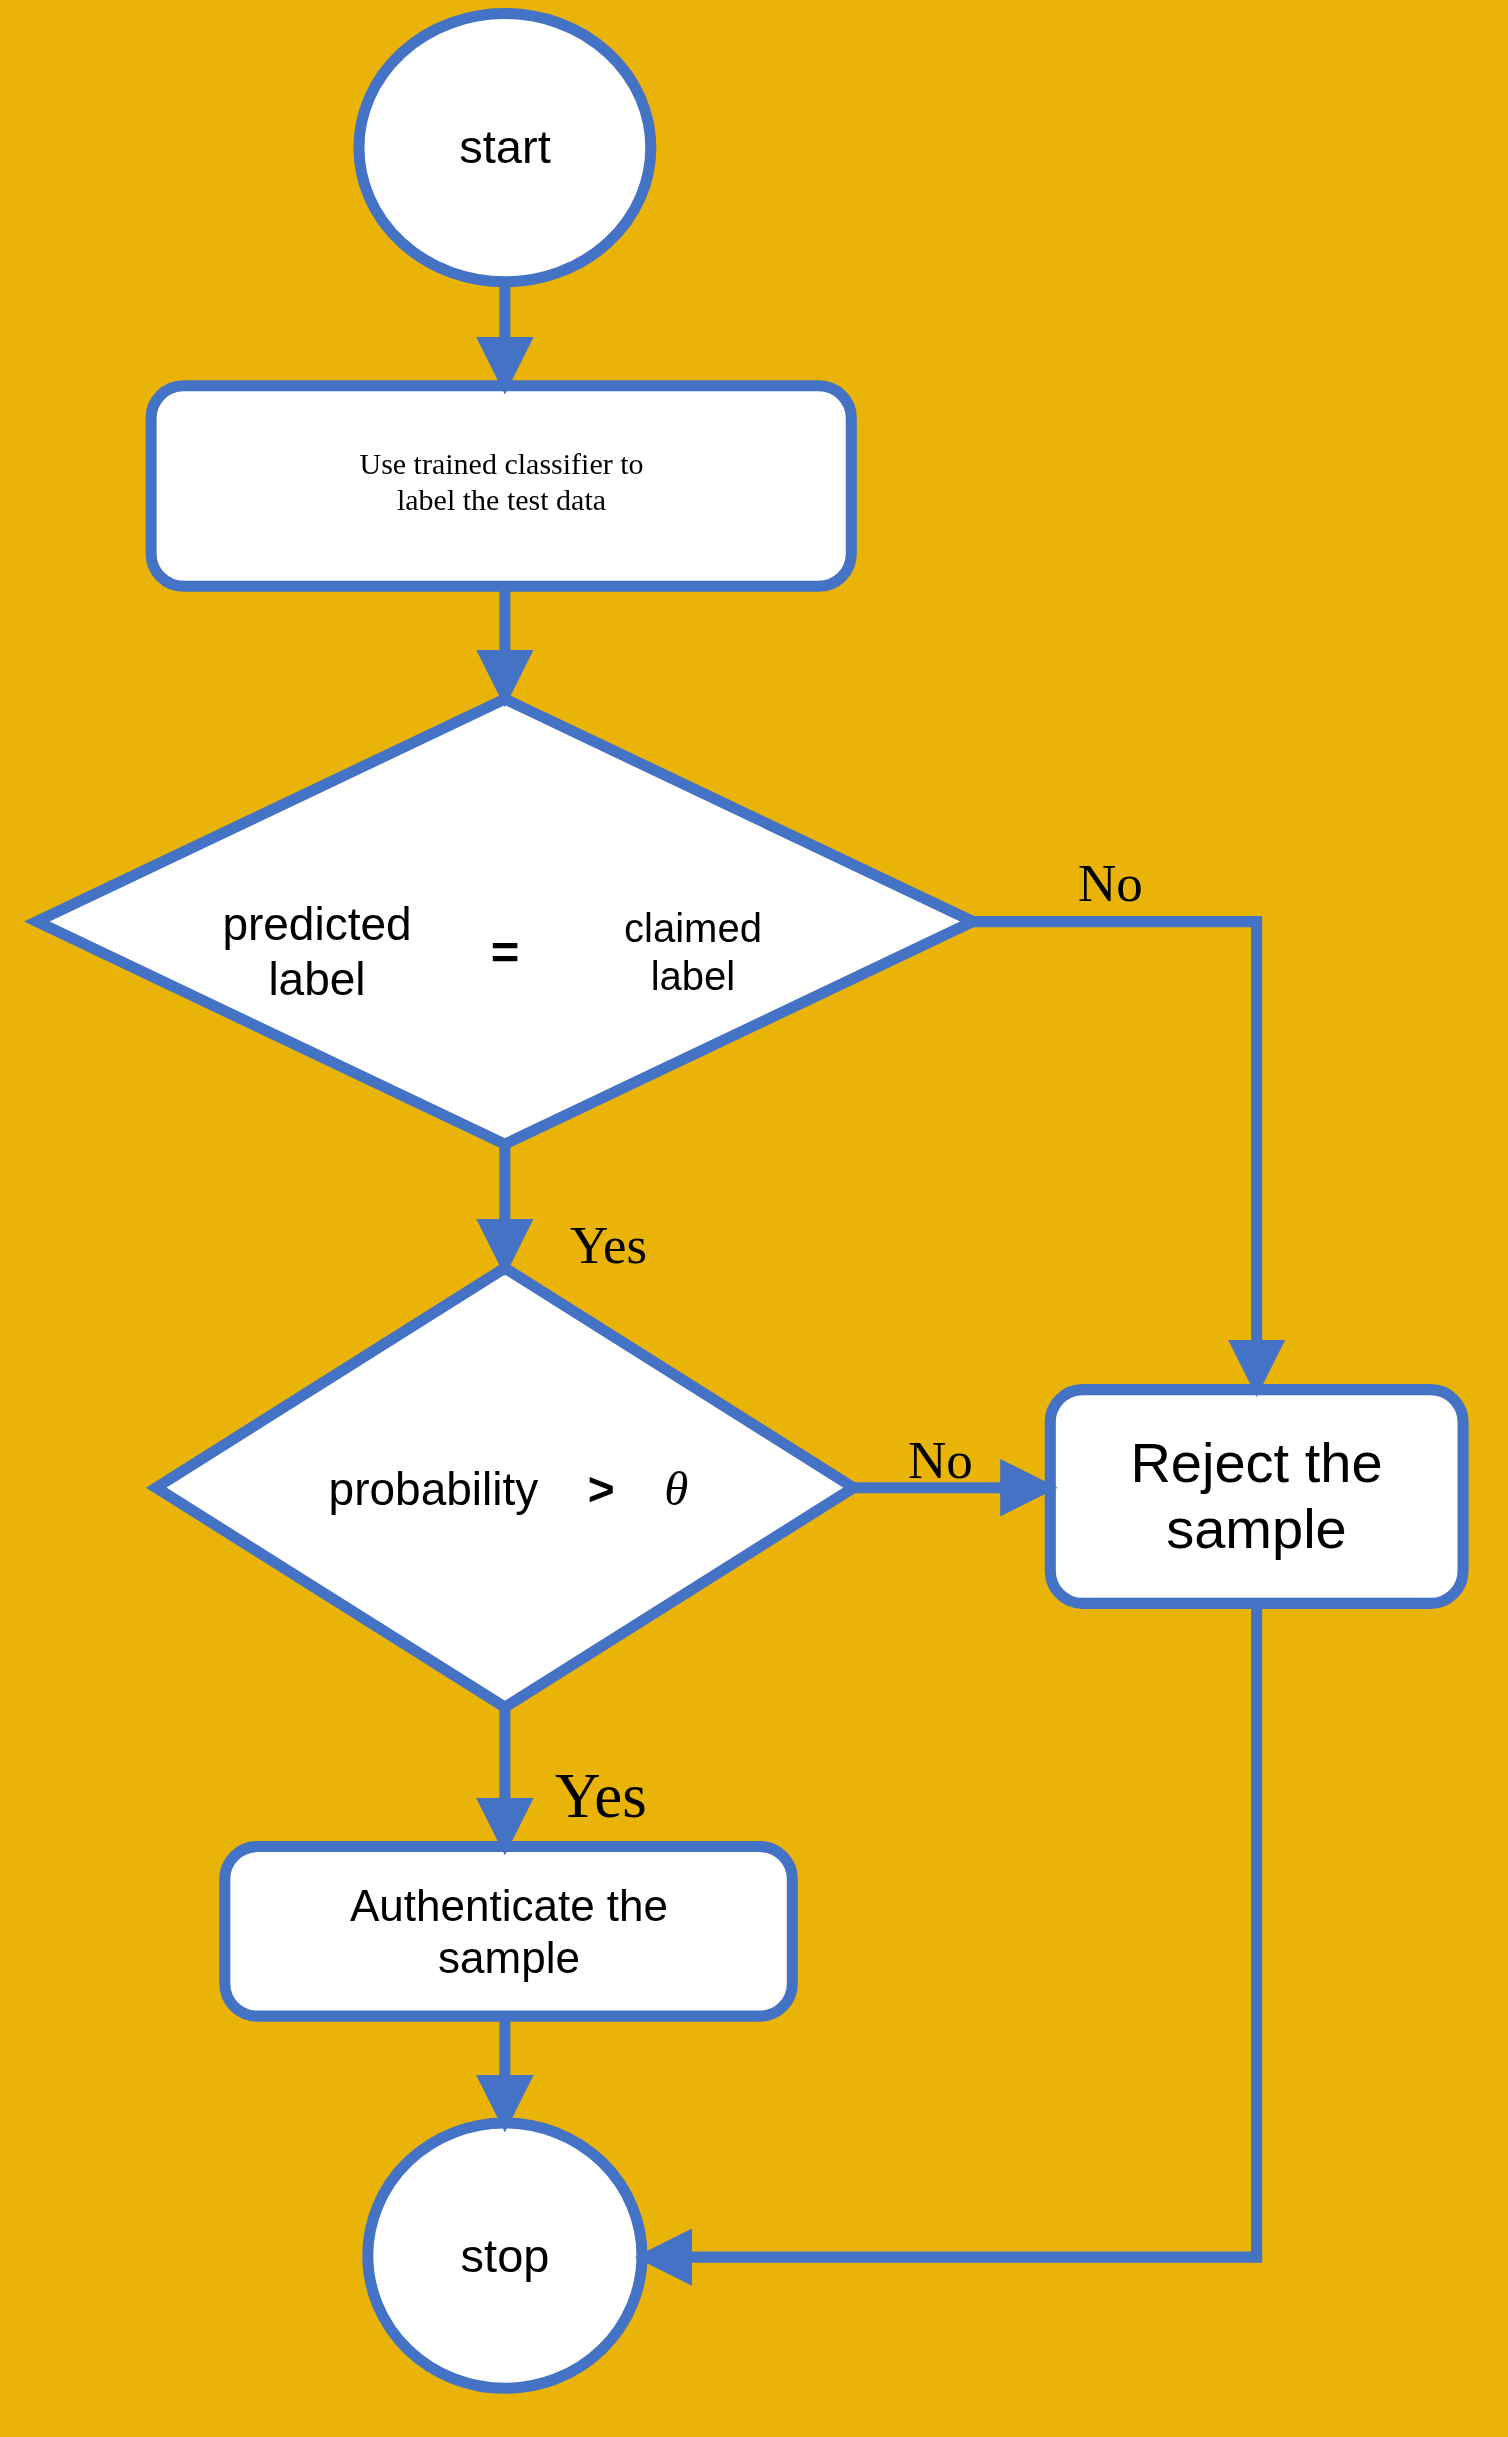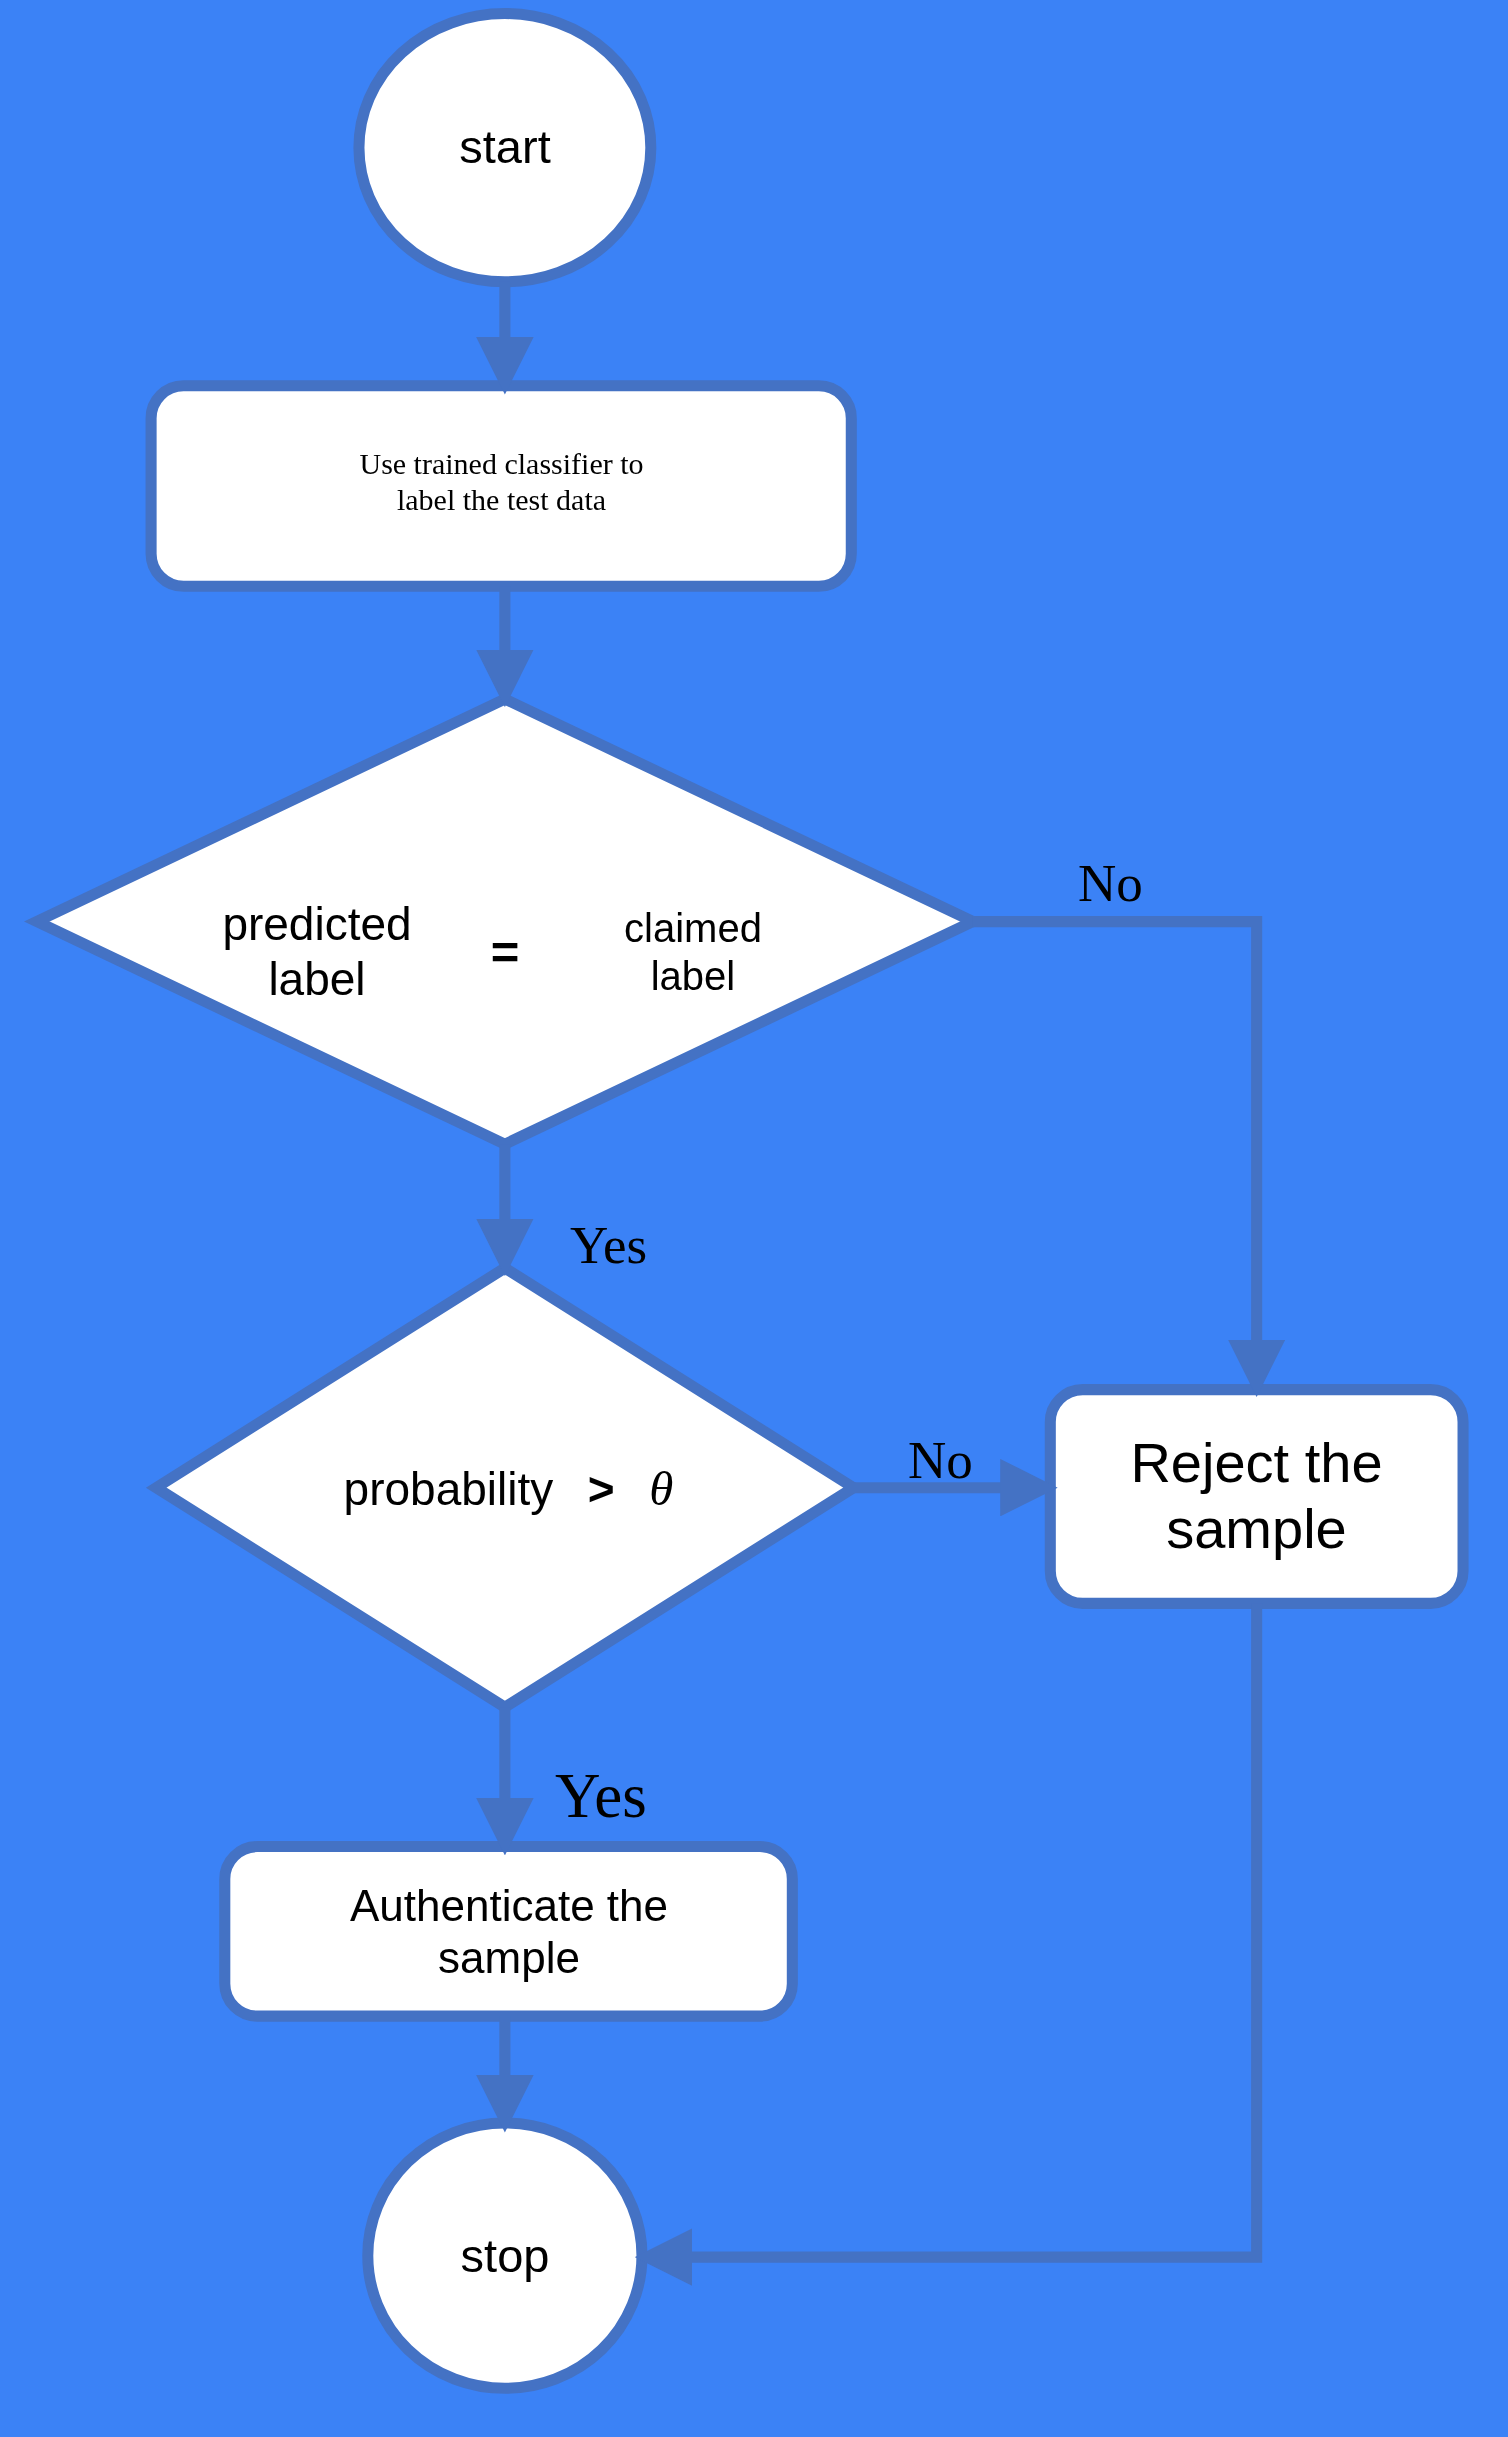--- a/index.html
+++ b/index.html
@@ -1,20 +1,20 @@
 <!DOCTYPE html>
 <html style="font-size:11.8px"><head>
 <meta charset="utf-8">
 <style>
   html,body{margin:0;padding:0;background:#ffffff;}
   #canvas{
     position:relative;
     width:1508px;
     height:2438px;
-    background:#3b82f6;
+    background:#eab308;
     font-family:"Liberation Sans", sans-serif;
     overflow:hidden;
   }
   #flow-svg{position:absolute;left:0;top:0;width:1508px;height:2438px;}
   .node-text{
     position:absolute;
     display:flex;
     align-items:center;
     justify-content:center;
     text-align:center;
@@ -92,21 +92,21 @@
       <div class="op-bold" style="font-size:49px;width:96px;text-align:center;">=</div>
       <div style="text-align:center;font-size:40px;line-height:1.2;width:280px;">
         <div>claimed</div>
         <div>label</div>
       </div>
     </div>
   </div>
 
   <div style="position:absolute;left:188px;top:1445px;width:641px;height:87px;
               display:flex;align-items:center;justify-content:center;">
-    <div class="row" style="gap:0;">
+    <div class="row" style="gap:15px;">
       <div style="font-size:46px;">probability</div>
       <div class="op-bold" style="font-size:46px;width:96px;text-align:center;">&gt;</div>
       <div class="theta" style="font-size:49px;">θ</div>
     </div>
   </div>
 
   <div class="node-text" style="left:1065px;top:1404px;width:383px;height:184px;font-size:56px;">Reject the
 sample</div>
 
   <div class="node-text" style="left:236px;top:1858px;width:546px;height:147px;font-size:44px;">Authenticate the

